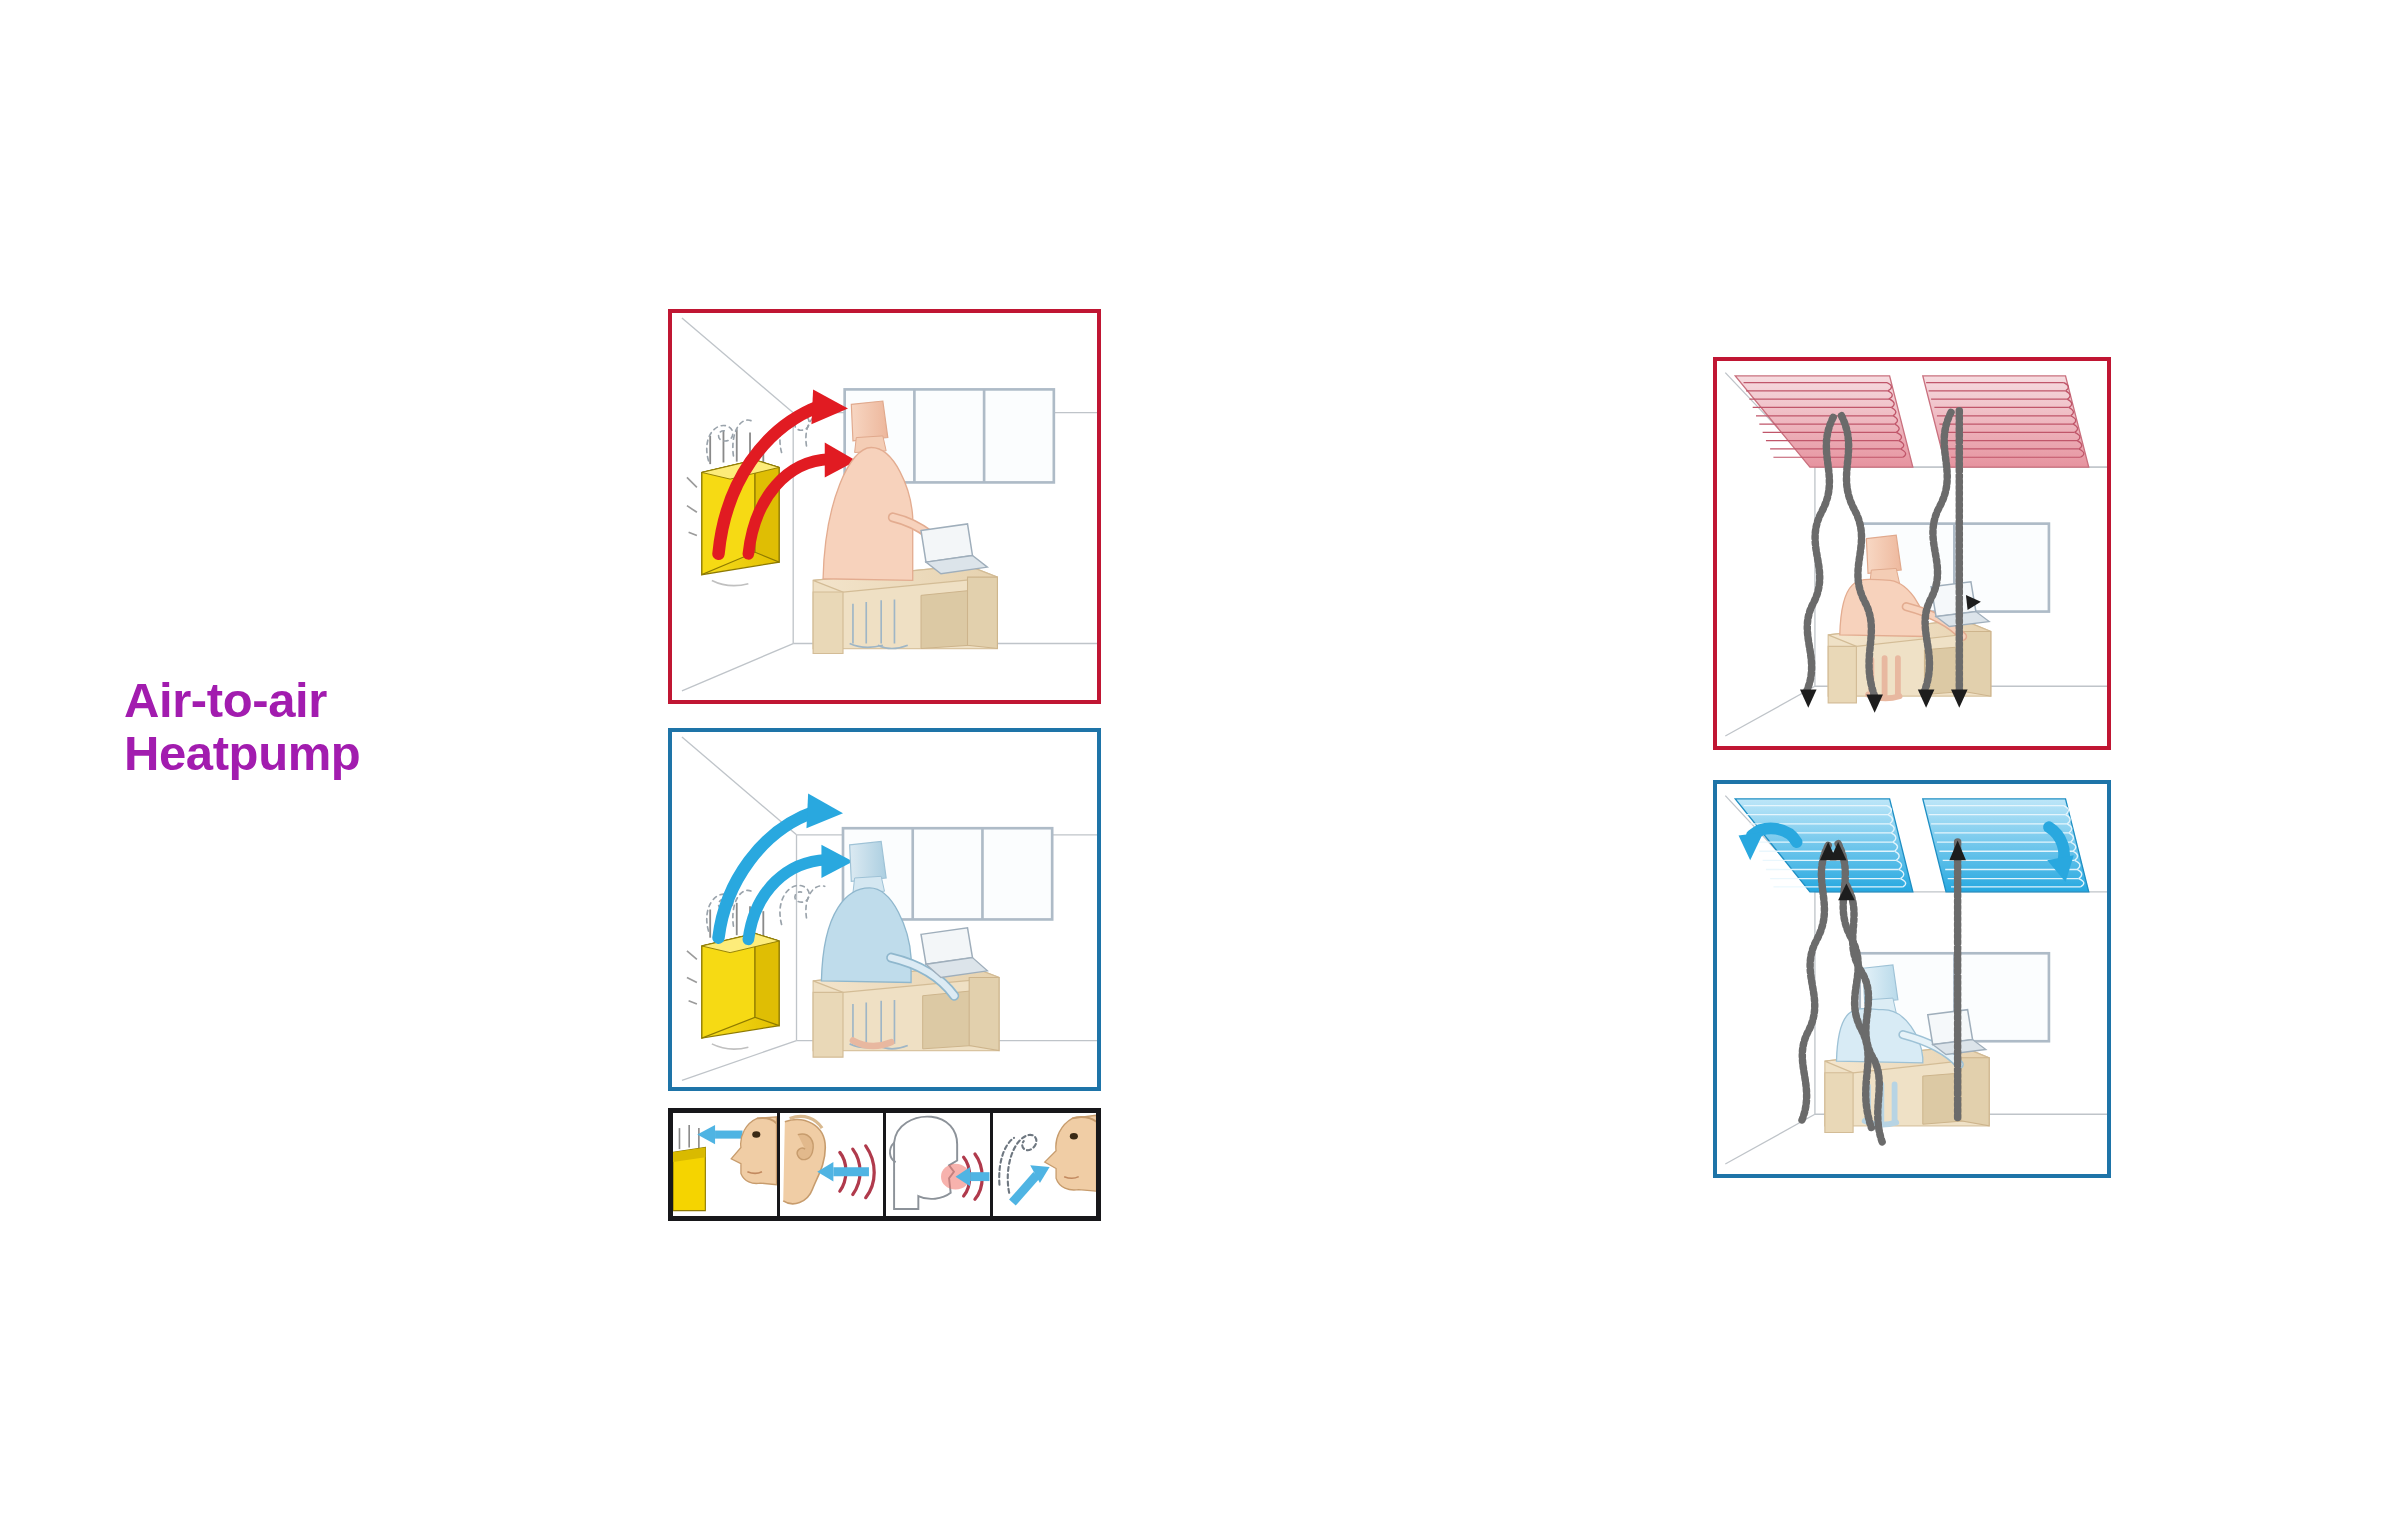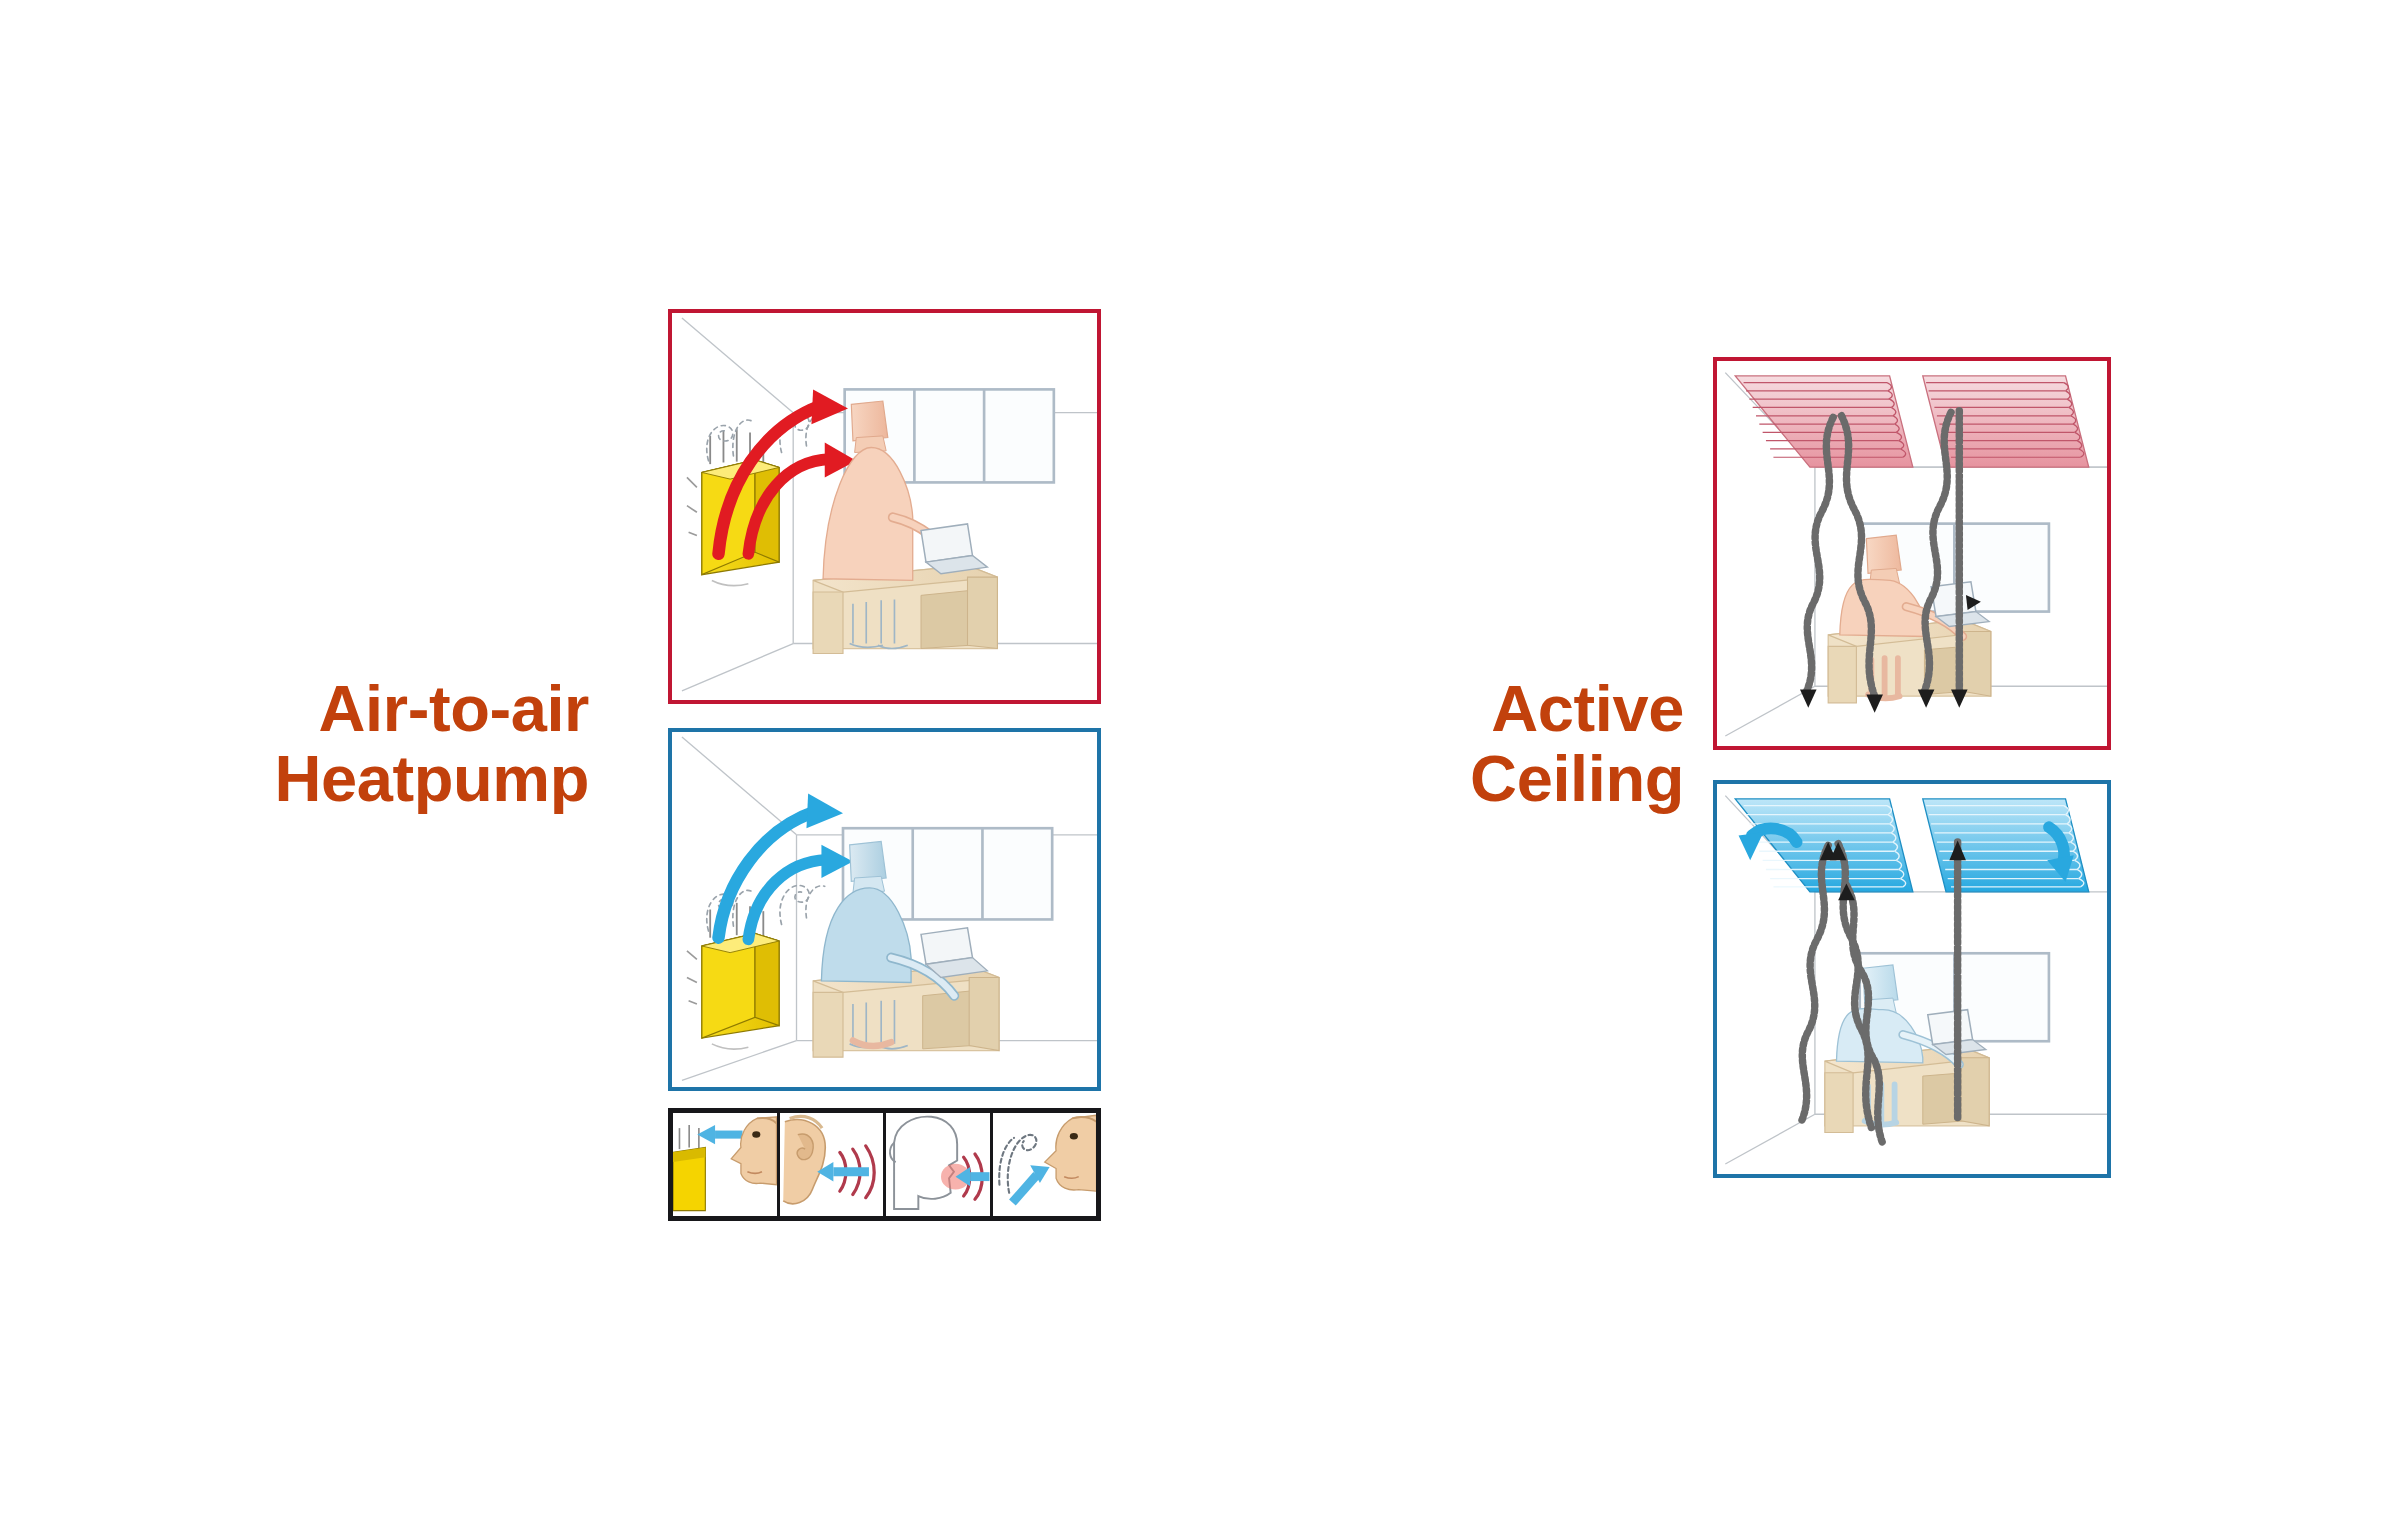--- a/index.html
+++ b/index.html
@@ -9,26 +9,26 @@
     background:#ffffff;
     font-family:"Liberation Sans", sans-serif;
     overflow:hidden;
     position:relative;
   }
   .stage{position:absolute;inset:0;}
 
   
   .sys-label{
     position:absolute;
-    color:#c2410c;
+    color:#a21caf;
     font-weight:700;
-    font-size:65px;
+    font-size:49px;
     line-height:1.08;
     letter-spacing:-0.4px;
-    text-align:right;
+    text-align:left;
     white-space:pre-line;
   }
   #label-left{left:124px;top:674px;width:465px;}
   #label-right{left:1352px;top:674px;width:332px;}
 
   
   .panel{
     position:absolute;
     background:#ffffff;
     box-sizing:border-box;
@@ -322,22 +322,20 @@
             <path d="M98 4 C112 0 122 4 128 8" stroke="#C79C6D" stroke-width="2.4" fill="none"></path>
             <ellipse cx="100" cy="26" rx="5" ry="4" fill="#3a2a16"></ellipse>
             <path d="M88 76 q10 4 18 0" stroke="#C2895F" stroke-width="2" fill="none"></path>
           </g>
         </svg>
       </div>
 
     </div>
   </div>
 
-  <div class="sys-label" id="label-right">Active
-Ceiling</div>
 
   <div class="panel red" style="left:1713px;top:357px;width:398px;height:393px;">
     <div class="scene">
       <svg viewBox="0 0 470 464" preserveAspectRatio="none">
         <defs>
           <linearGradient id="warmPanel" x1="0" y1="0" x2="0" y2="1">
             <stop offset="0" stop-color="#F6DCE0"></stop>
               <stop offset="1" stop-color="#E6939F"></stop>
           </linearGradient>
           <linearGradient id="deskTopC" x1="0" y1="0" x2="1" y2="0">

